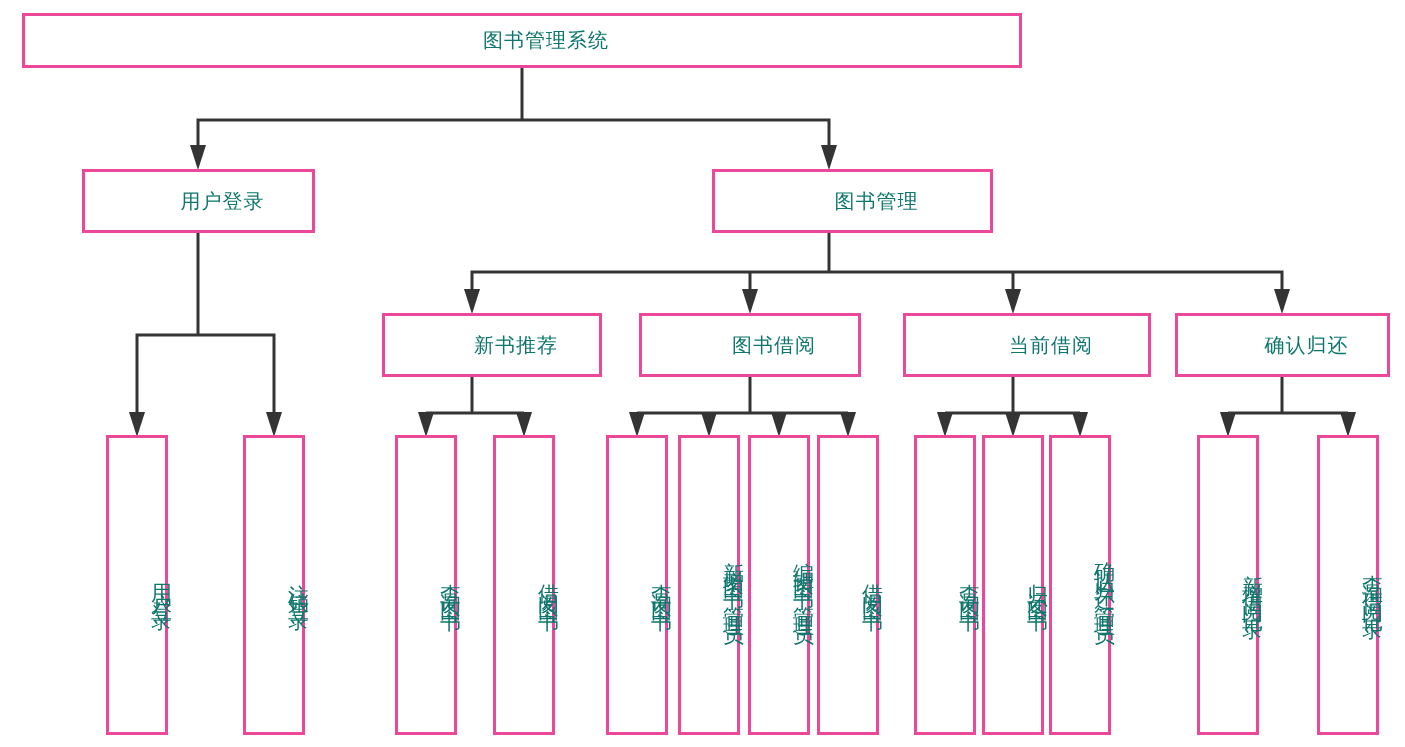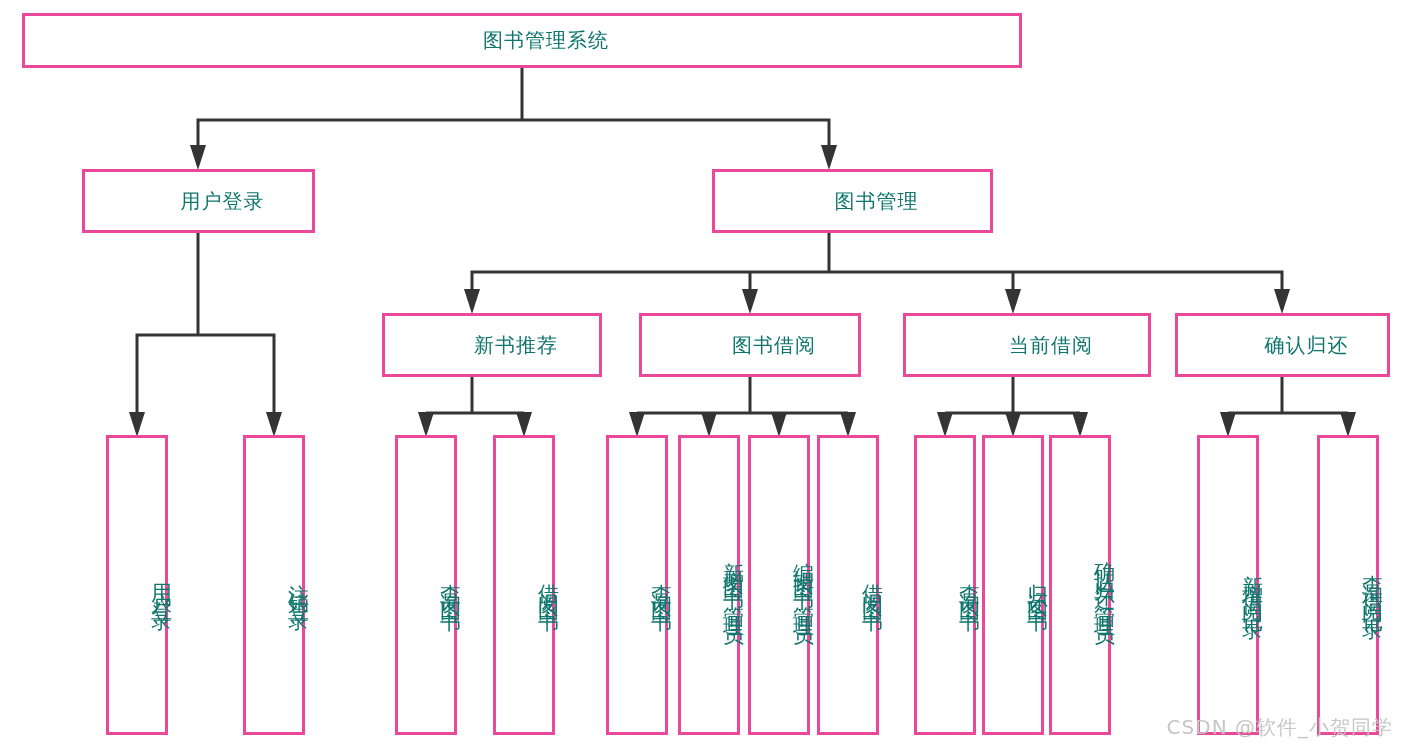--- a/index.html
+++ b/index.html
@@ -128,15 +128,14 @@
   <div class="box v" style="left:748px;top:435px;width:62px;height:300px">编辑图书（管理员）</div>
   <div class="box v" style="left:817px;top:435px;width:62px;height:300px">借阅图书</div>
 
   <div class="box v" style="left:914px;top:435px;width:62px;height:300px">查询图书</div>
   <div class="box v" style="left:982px;top:435px;width:62px;height:300px">归还图书</div>
   <div class="box v" style="left:1049px;top:435px;width:62px;height:300px">确认归还（管理员）</div>
 
   <div class="box v" style="left:1197px;top:435px;width:62px;height:300px">新增借阅记录</div>
   <div class="box v" style="left:1317px;top:435px;width:62px;height:300px">查询借阅记录</div>
 
-  <div class="watermark">CSDN @软件_小贺同学</div>
 
 </div>
 
 </body></html>

